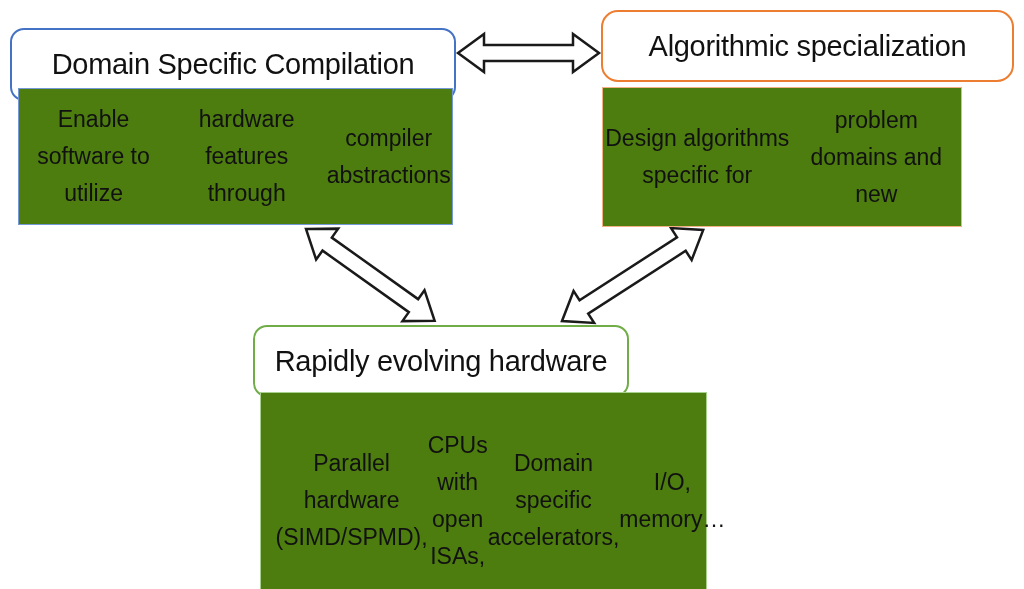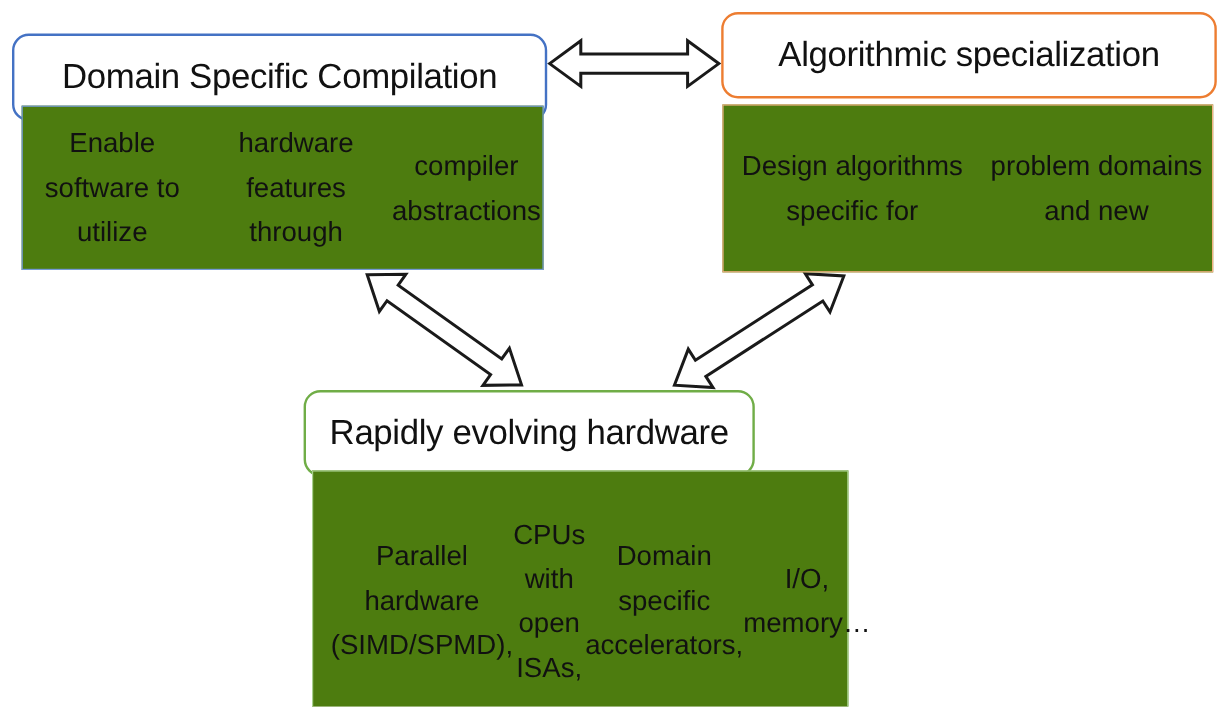--- a/index.html
+++ b/index.html
@@ -53,22 +53,22 @@
     align-items: center;
     justify-content: center;
     font-size: 23px;
     line-height: 37px;
     text-align: center;
   }
   
   .n0 .title-box { left: 10px;  top: 28px;  width: 446px; height: 73px; }
   .n0 .desc-box  { left: 18px;  top: 88px;  width: 435px; height: 137px; }
   
-  .n1 .title-box { left: 601px; top: 10px;  width: 413px; height: 72px; }
-  .n1 .desc-box  { left: 602px; top: 87px;  width: 409px; height: 140px; }
+  .n1 .title-box { left: 601px; top: 10px;  width: 413px; height: 72px; border-radius: 17px; }
+  .n1 .desc-box  { left: 602px; top: 87px;  width: 360px; height: 140px; }
   
   .n2 .title-box { left: 253px; top: 325px; width: 376px; height: 72px; }
   .n2 .desc-box  { left: 260px; top: 392px; width: 447px; height: 217px; padding-left: 34px; }
 </style>
 </head>
 <body>
 
 <div class="canvas">
 
   <svg class="arrows" width="1024" height="589" viewBox="0 0 1024 589" aria-hidden="true">

